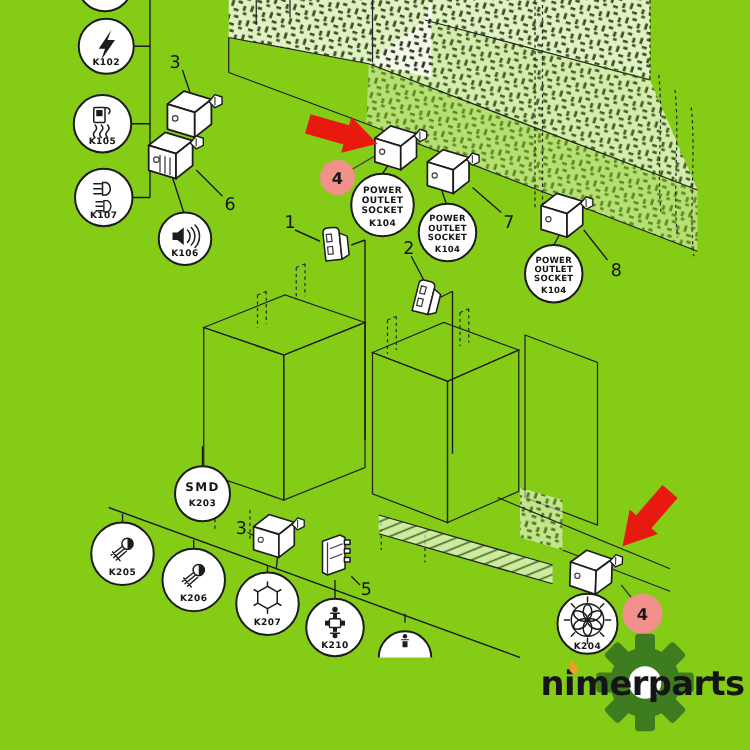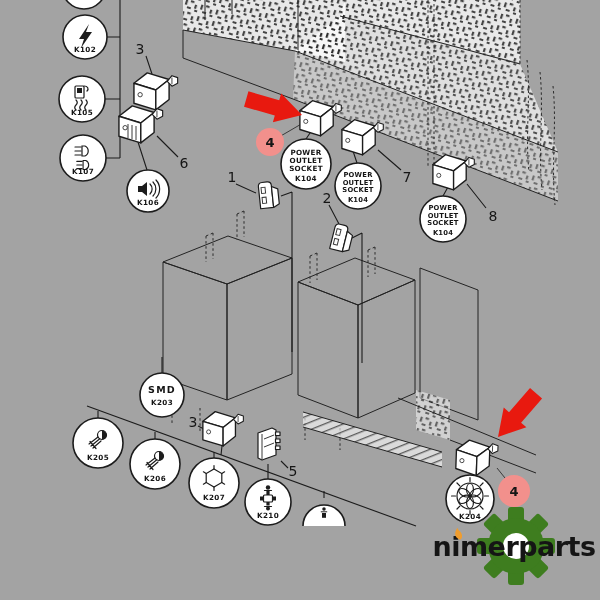--- a/index.html
+++ b/index.html
@@ -1,16 +1,16 @@
 <!DOCTYPE html>
 <html><head>
 <meta charset="utf-8">
 <style>
   html,body{margin:0;padding:0;background:#ffffff;}
-  .wrap{position:relative;width:600px;height:600px;overflow:hidden;background:#a3a3a3;}
+  .wrap{position:relative;width:600px;height:600px;overflow:hidden;background:#84cc16;}
   svg{display:block;}
   svg text{font-family:"DejaVu Sans","Liberation Sans",sans-serif;fill:#151515;}
   .klabel{font-size:7.2px;font-weight:bold;letter-spacing:.4px;text-anchor:middle;}
   .pwr{font-size:7.2px;font-weight:bold;letter-spacing:.3px;text-anchor:middle;}
   .pwr-s{font-size:6.8px;font-weight:bold;letter-spacing:.2px;text-anchor:middle;}
   .smd{font-size:9.5px;font-weight:bold;letter-spacing:1.2px;text-anchor:middle;}
   .callout{font-size:14px;text-anchor:middle;}
   .badge-num{font-size:13px;font-weight:bold;text-anchor:middle;}
   .ink{stroke:#1c1c1c;stroke-width:1.1;fill:none;}
   .thin{stroke:#3a3a3a;stroke-width:1;fill:none;}

